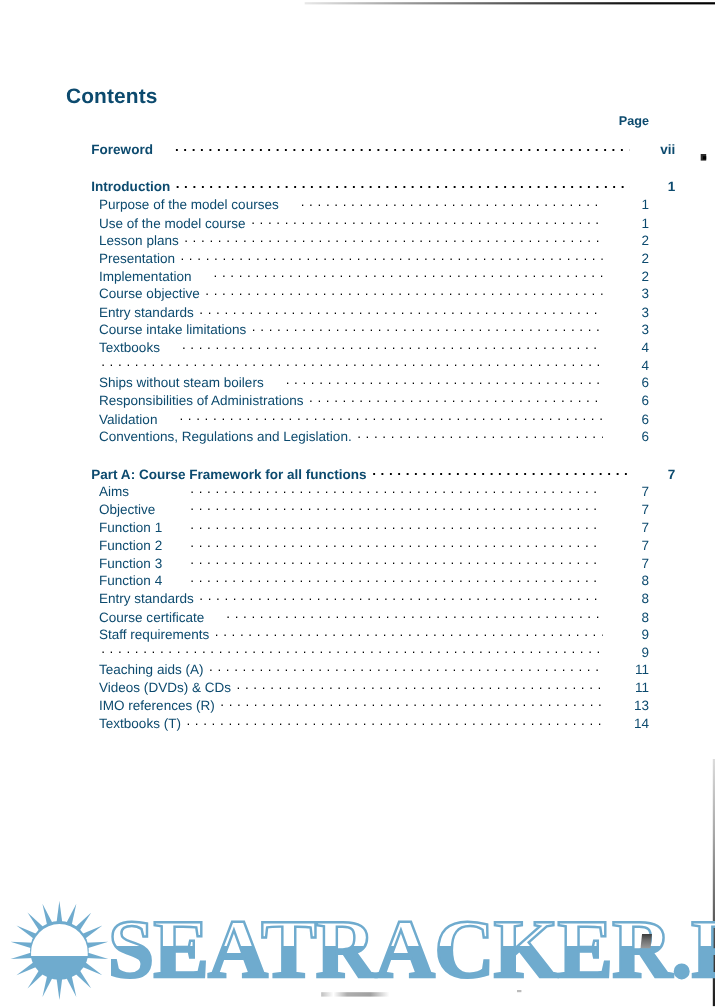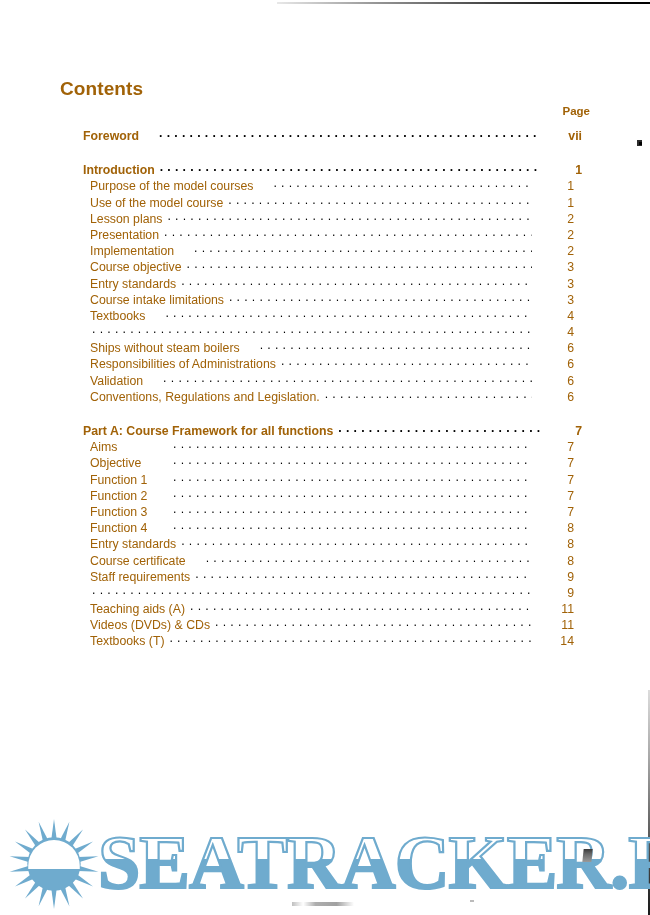--- a/index.html
+++ b/index.html
@@ -7,21 +7,21 @@
     padding: 0;
     background: #ffffff;
   }
   .page {
     position: relative;
     width: 650px;
     height: 915px;
     background: #ffffff;
     overflow: hidden;
     font-family: "Liberation Sans", sans-serif;
-    color: #a16207;
+    color: #0c4a6e;
   }
 
   
   .scan-line-top {
     position: absolute;
     left: 277px;
     top: 2px;
     width: 373px;
     height: 2px;
     background: linear-gradient(to right, #e8e8e8 0%, #9a9a9a 25%, #4a4a4a 55%, #111111 80%, #000000 100%);
@@ -124,27 +124,27 @@
   }
   .row .pagenum {
     flex: 0 0 40px;
     text-align: right;
     padding-right: 0px;
   }
 
   
   .row.level-top {
     margin-left: 60px;
-    margin-right: 68px;
+    margin-right: 36px;
     font-weight: bold;
     padding-left: 23px;
   }
   .row.level-sub {
     margin-left: 90px;
-    margin-right: 76px;
+    margin-right: 60px;
     font-weight: normal;
   }
   
   .row.tabbed .label {
     flex: 0 0 78px;
   }
   
   .row.gap .label {
     padding-right: 18px;
   }
@@ -334,20 +334,25 @@
       </div>
       <div class="row level-sub">
         <span class="label">Teaching aids (A)</span>
         <span class="leader"></span>
         <span class="pagenum">11</span>
       </div>
       <div class="row level-sub">
         <span class="label">Videos (DVDs) &amp; CDs</span>
         <span class="leader"></span>
         <span class="pagenum">11</span>
+      </div>
+      <div class="row level-sub">
+        <span class="label">IMO references (R)</span>
+        <span class="leader"></span>
+        <span class="pagenum">13</span>
       </div>
       <div class="row level-sub">
         <span class="label">Textbooks (T)</span>
         <span class="leader"></span>
         <span class="pagenum">14</span>
       </div>
     </div>
 
   <div class="watermark">
     <div class="wm-sun">

